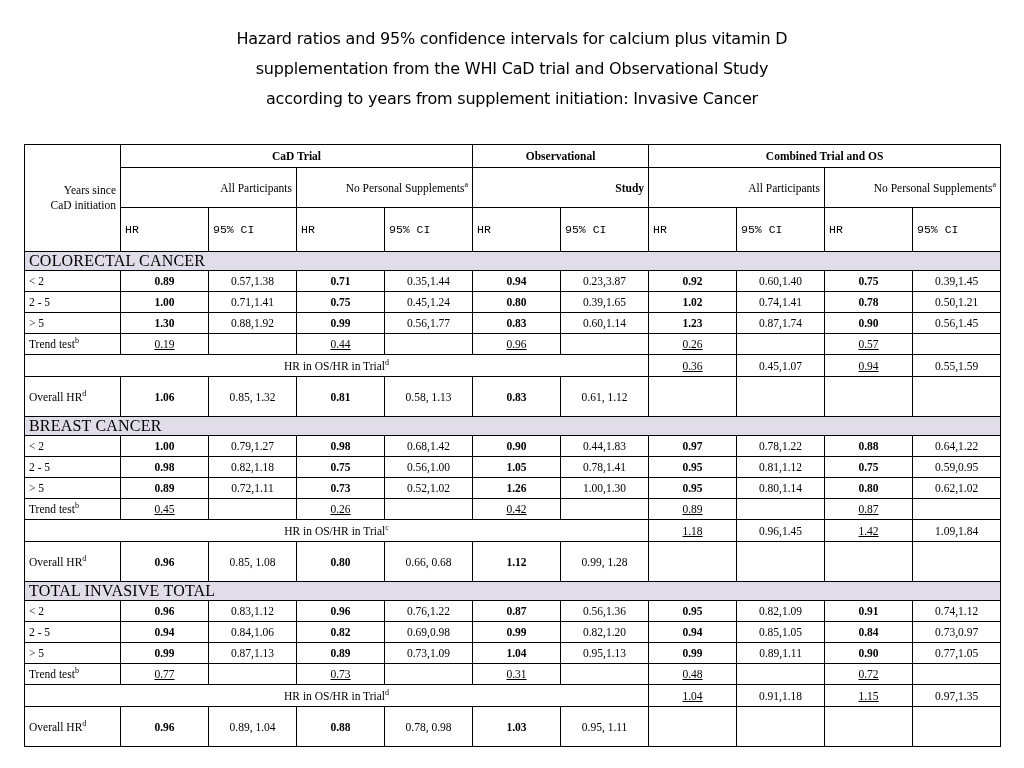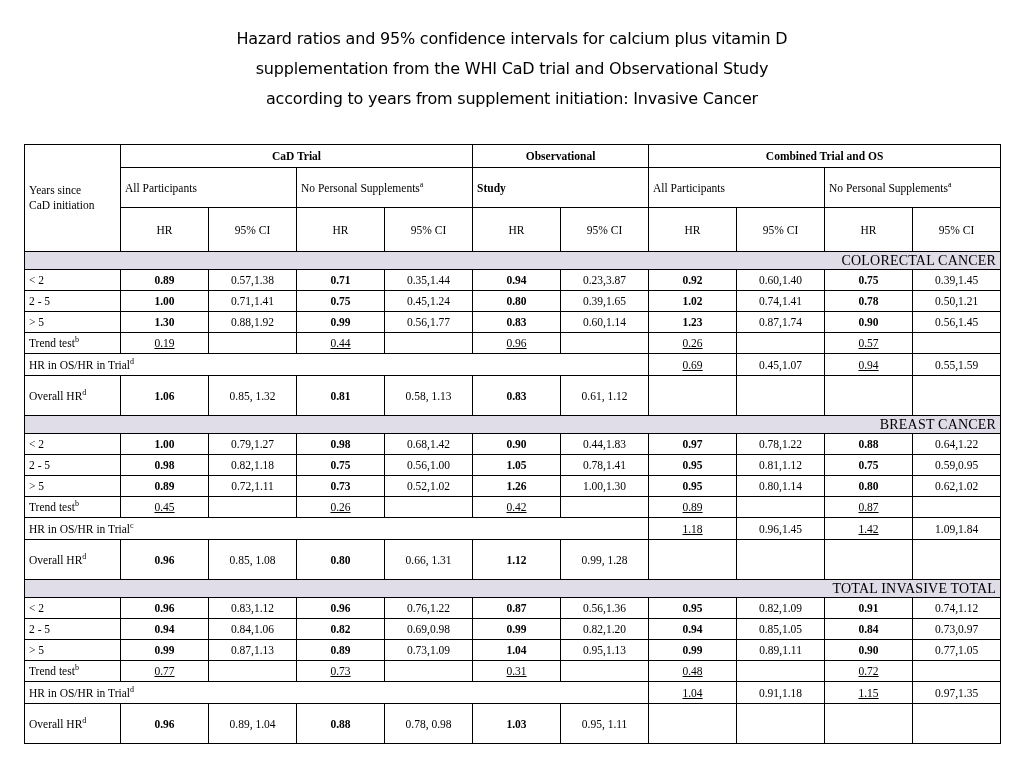--- a/index.html
+++ b/index.html
@@ -63,39 +63,39 @@
   col.c-label { width: 96px; }
   col.c-data  { width: 88px; }
 
   
   .hdr-group {
     text-align: center;
     font-weight: bold;
     height: 22px;
   }
   .hdr-sub {
-    text-align: left;
+    text-align: right;
     height: 39px;
   }
   .hdr-sub.bold { font-weight: bold; }
   .hdr-col {
-    text-align: center;
     height: 43px;
+    font-family: Liberation Mono, monospace;
   }
   .hdr-stub {
-    text-align: left;
+    text-align: right;
     line-height: 15px;
   }
 
   
   .band {
     background: #e0dce8 !important;
-    text-align: right;
+    text-align: left;
     height: 17px;
-    font-size: 14px;
+    font-size: 16px;
     letter-spacing: 0.2px;
   }
 
   
   .rlabel {
     text-align: left;
     height: 20px;
     padding-left: 5px;
   }
   .hr-val {
@@ -107,21 +107,21 @@
   }
   .plain-val {
     text-align: center;
     text-decoration: underline;
   }
   .row-tall .rlabel,
   .row-tall td {
     height: 39px;
   }
   .row-span-label {
-    text-align: left;
+    text-align: center;
     height: 21px;
     padding-left: 5px;
   }
 
   sup {
     font-size: 8px;
     vertical-align: super;
     line-height: 0;
   }
 </style>
@@ -228,21 +228,21 @@
             <td class="ci-val"></td>
             <td class="plain-val">0.96</td>
             <td class="ci-val"></td>
             <td class="plain-val">0.26</td>
             <td class="ci-val"></td>
             <td class="plain-val">0.57</td>
             <td class="ci-val"></td>
           </tr>
           <tr>
             <td class="row-span-label" colspan="7">HR in OS/HR in Trial<sup>d</sup></td>
-            <td class="plain-val">0.69</td>
+            <td class="plain-val">0.36</td>
             <td class="ci-val">0.45,1.07</td>
             <td class="plain-val">0.94</td>
             <td class="ci-val">0.55,1.59</td>
           </tr>
           <tr class="row-tall">
             <td class="rlabel">Overall HR<sup>d</sup></td>
             <td class="hr-val">1.06</td>
             <td class="ci-val">0.85, 1.32</td>
             <td class="hr-val">0.81</td>
             <td class="ci-val">0.58, 1.13</td>
@@ -313,21 +313,21 @@
             <td class="plain-val">1.18</td>
             <td class="ci-val">0.96,1.45</td>
             <td class="plain-val">1.42</td>
             <td class="ci-val">1.09,1.84</td>
           </tr>
           <tr class="row-tall">
             <td class="rlabel">Overall HR<sup>d</sup></td>
             <td class="hr-val">0.96</td>
             <td class="ci-val">0.85, 1.08</td>
             <td class="hr-val">0.80</td>
-            <td class="ci-val">0.66, 1.31</td>
+            <td class="ci-val">0.66, 0.68</td>
             <td class="hr-val">1.12</td>
             <td class="ci-val">0.99, 1.28</td>
             <td class="plain-val"></td>
             <td class="ci-val"></td>
             <td class="plain-val"></td>
             <td class="ci-val"></td>
           </tr>
           <tr>
             <td class="band" colspan="11">TOTAL INVASIVE TOTAL</td>
           </tr>

